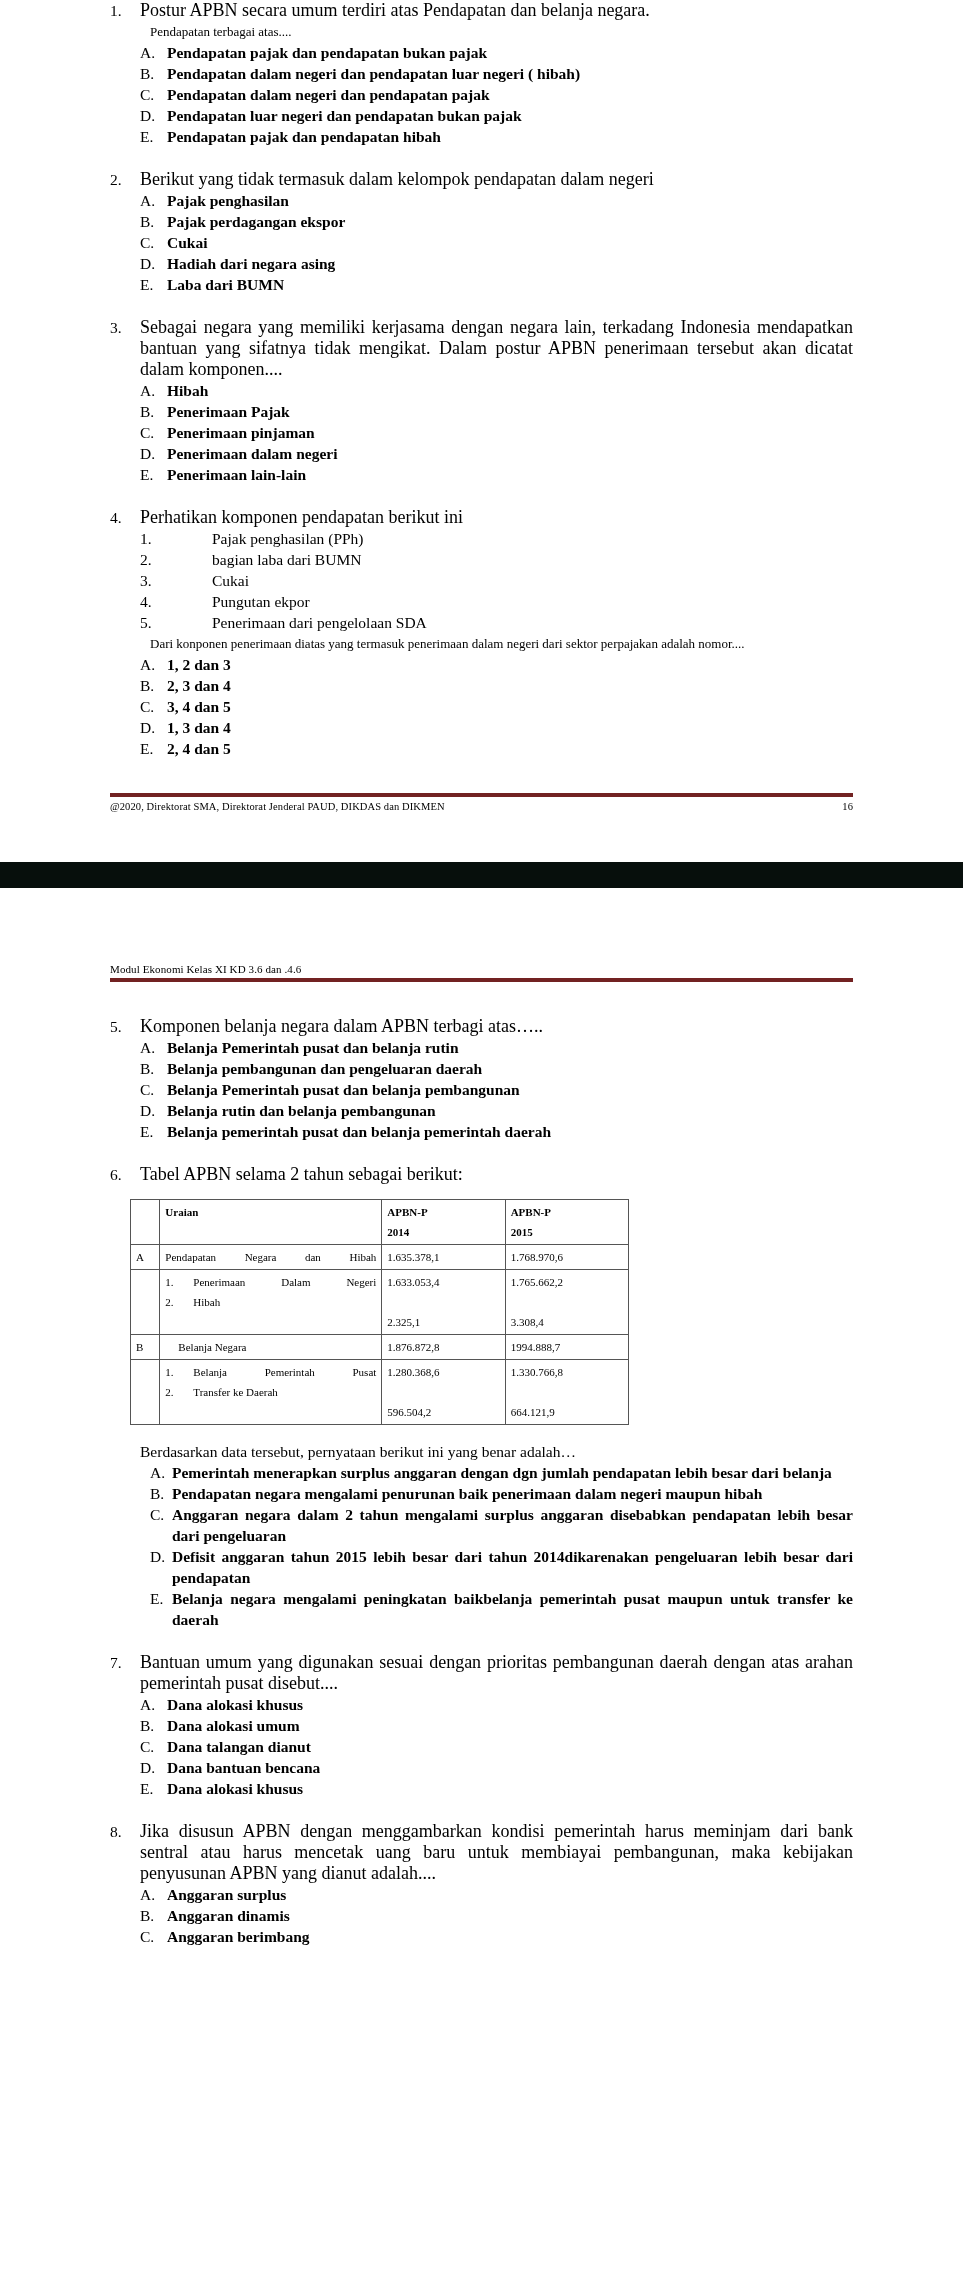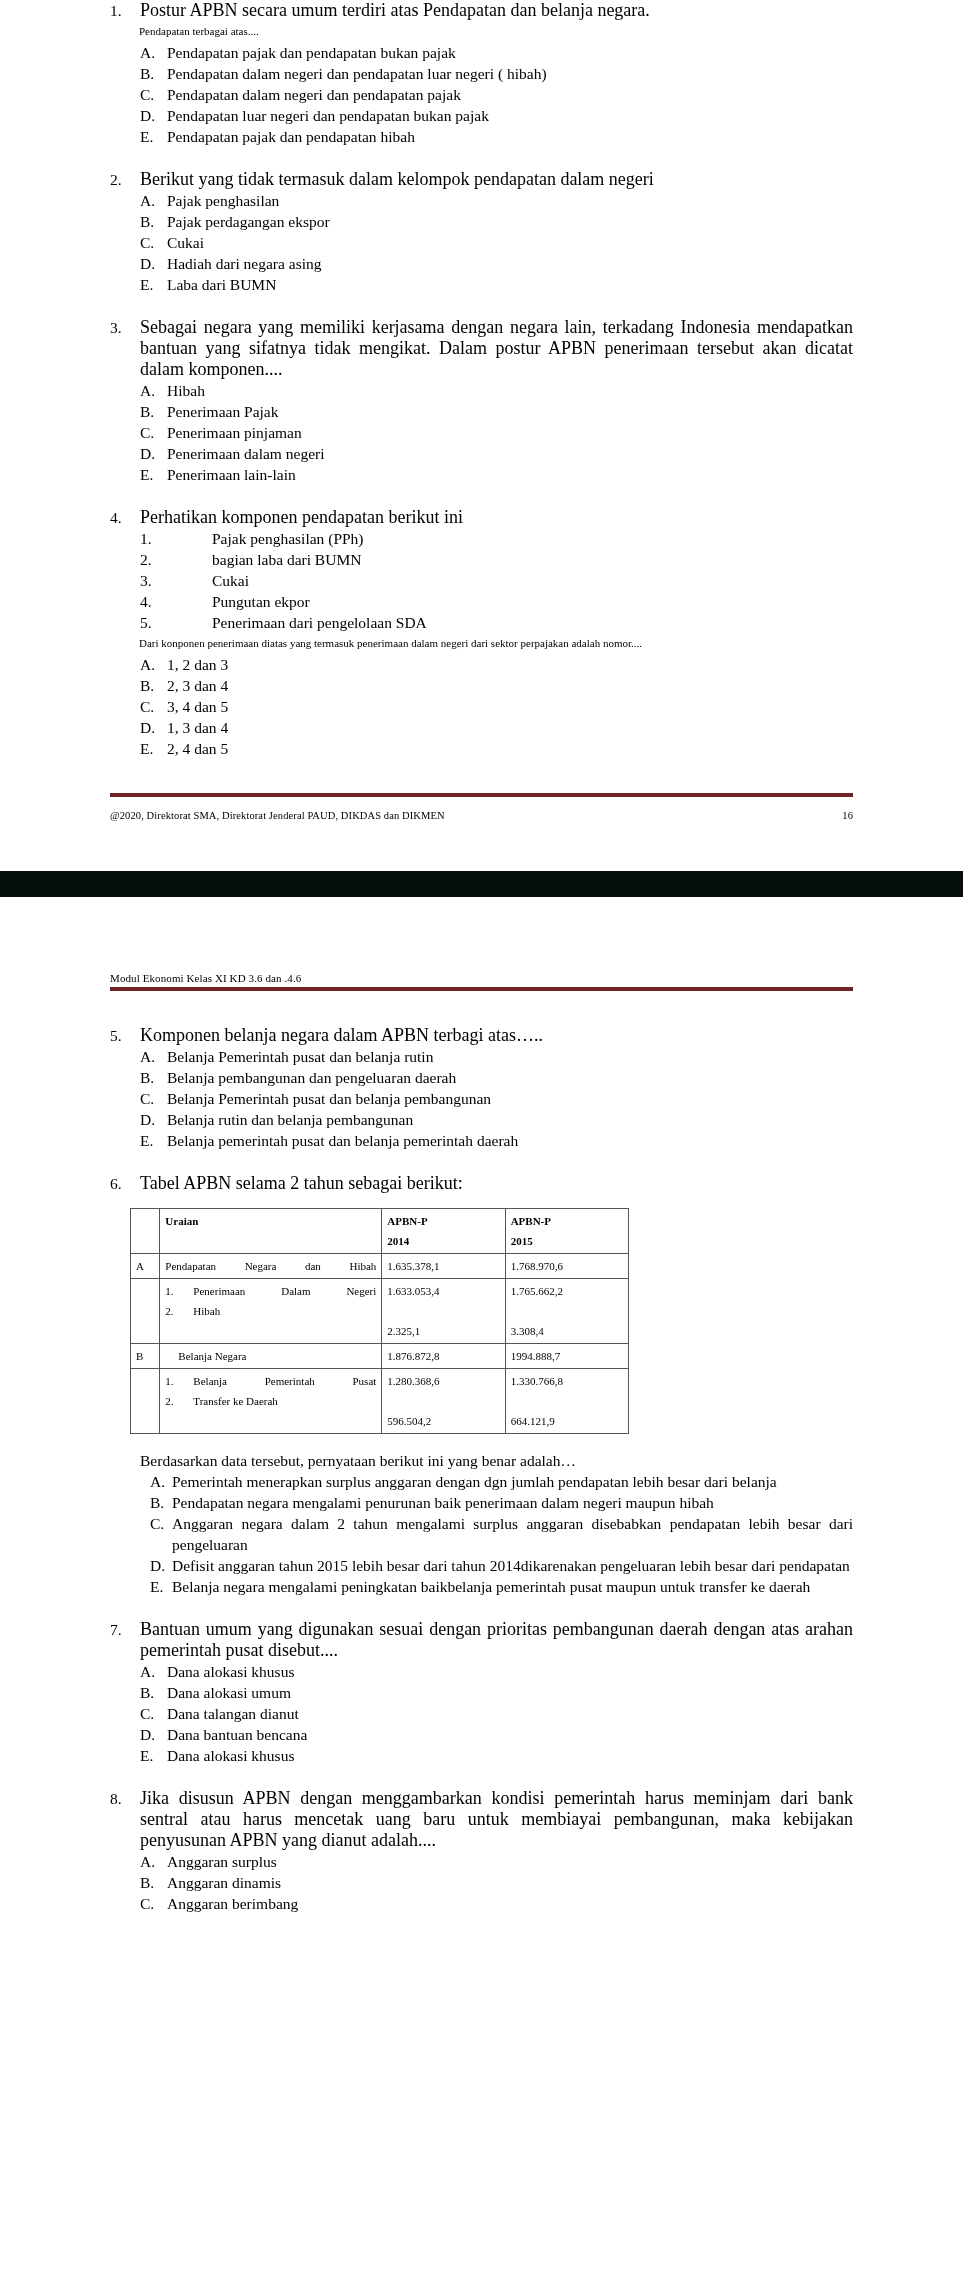--- a/index.html
+++ b/index.html
@@ -39,39 +39,39 @@
   .q-text {
     flex: 1 1 auto;
     font-size: 18px;
     line-height: 21px;
     text-align: justify;
     text-justify: inter-word;
   }
   .q-text.nojustify { text-align: left; }
 
   .q-cont {
-    margin-left: 29px;
-    font-size: 11px;
+    margin-left: 40px;
+    font-size: 13px;
     line-height: 21px;
     text-align: justify;
   }
 
   
   .opts { margin: 0; padding: 0; list-style: none; }
   .opt {
     display: flex;
     align-items: flex-start;
     font-size: 15.5px;
     line-height: 21px;
   }
   .opt-letter {
     flex: 0 0 27px;
     width: 27px;
   }
-  .opt-body { flex: 1 1 auto; }
+  .opt-body { flex: 1 1 auto; font-weight: bold; }
   .opt-body.just { text-align: justify; }
 
   .opts-indent-a { margin-left: 30px; }     
   .opts-indent-b { margin-left: 25px; }     
 
   
   .sublist { margin: 0; padding: 0; list-style: none; margin-left: 30px; }
   .subitem {
     display: flex;
     align-items: flex-start;
@@ -87,21 +87,21 @@
     height: 4px;
     background: #722222;
     width: 100%;
   }
   .footer-line {
     display: flex;
     justify-content: space-between;
     align-items: center;
     font-size: 10.5px;
     line-height: 14px;
-    padding-top: 12px;
+    padding-top: 3px;
     letter-spacing: 0.1px;
   }
 
   
   .page-gap { height: 48px; background: #ffffff; }
   .dark-band { height: 26px; background: #070f0c; width: 100%; }
 
   
   .header-wrap { padding: 0 110px; padding-top: 74px; }
   .header-text {

